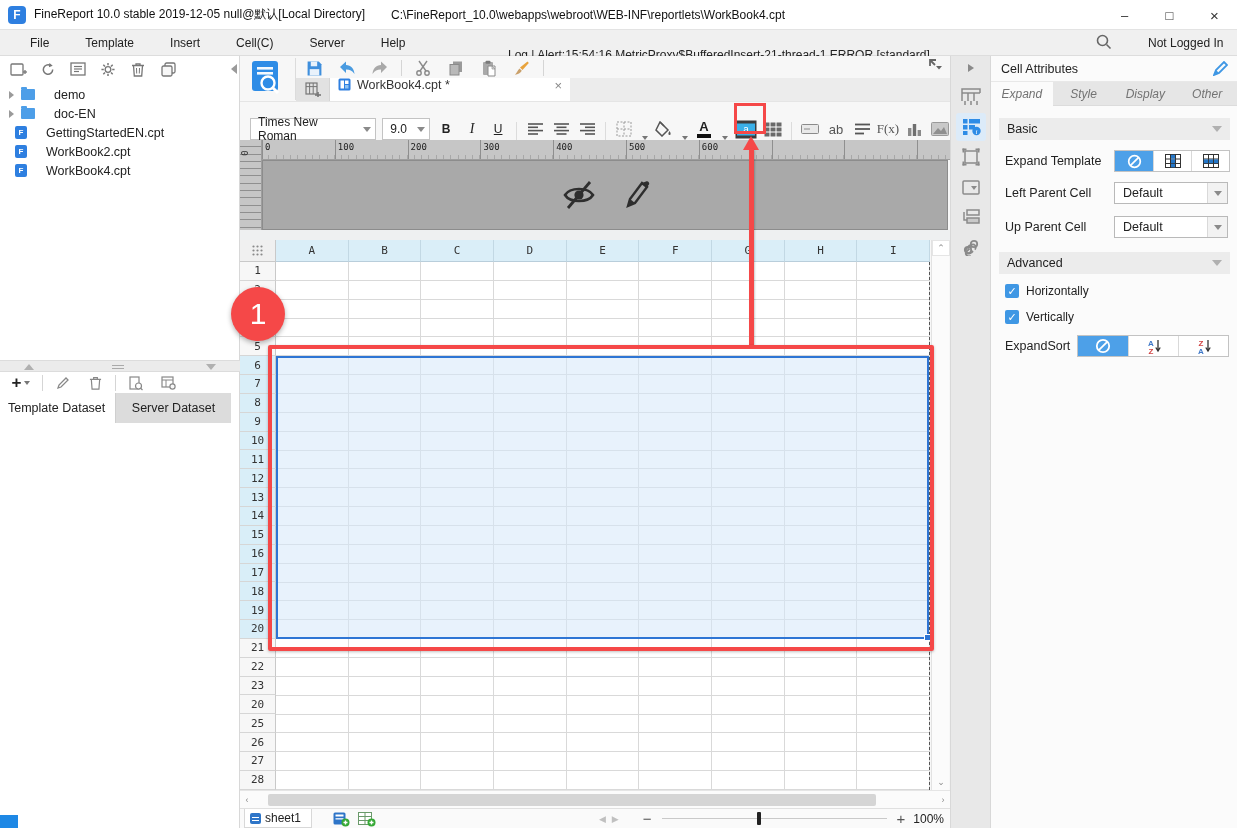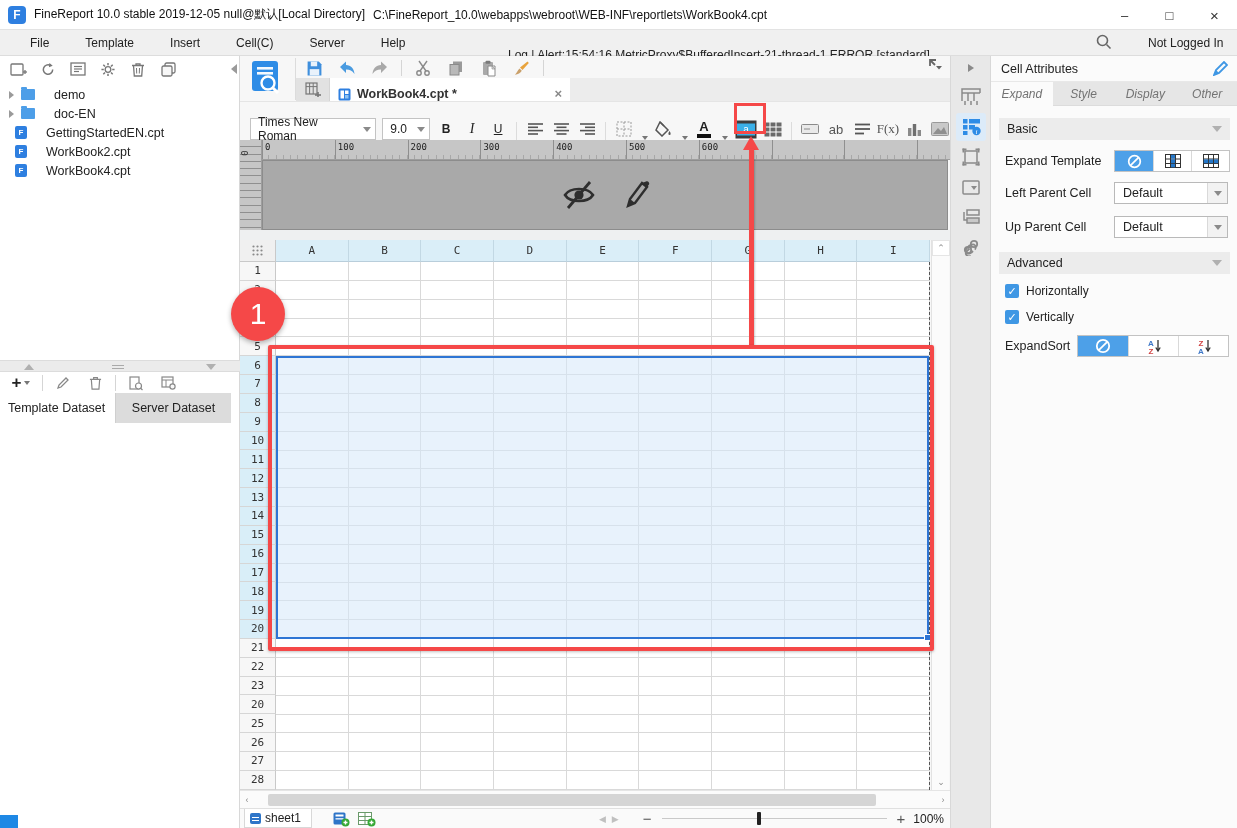--- a/index.html
+++ b/index.html
@@ -6,21 +6,21 @@
   html,body { width:1237px; height:828px; font-family:"Liberation Sans","DejaVu Sans",sans-serif; font-size:12px; color:#222; background:#fff; overflow:hidden; }
   .app { position:relative; width:1237px; height:828px; background:#fff; border-bottom:2px solid #2d7dbd; }
   .abs { position:absolute; }
   .flex { display:flex; align-items:center; }
   svg { display:block; }
 
   
   .titlebar { position:absolute; left:0; top:0; width:1237px; height:30px; background:#fff; display:flex; align-items:center; border-bottom:1px solid #e3e3e3; }
   .fr-logo { width:18px; height:18px; margin:0 8px 0 8px; background:#2e7fe0; border-radius:4px; color:#fff; font-weight:bold; font-size:12px; display:flex; align-items:center; justify-content:center; }
   .title-text { font-size:12px; color:#111; }
-  .title-path { font-size:12px; color:#111; margin-left:8px; }
+  .title-path { font-size:12px; color:#111; margin-left:26px; }
   .win-btns { position:absolute; right:0; top:0; height:30px; display:flex; }
   .win-btn { width:45px; height:30px; display:flex; align-items:center; justify-content:center; font-size:13px; color:#333; }
 
   
   .menubar { position:absolute; left:0; top:30px; width:1237px; height:26px; background:#f0f0f0; display:flex; align-items:center; border-bottom:1px solid #ddd; }
   .menu-item { padding:0 18px; height:26px; display:flex; align-items:center; color:#222; }
   .log-text { position:absolute; left:508px; top:12px; height:26px; display:flex; align-items:center; color:#222; }
   .search-wrap { position:absolute; left:1095px; top:3px; }
   .login-text { position:absolute; left:1148px; top:0; height:26px; display:flex; align-items:center; color:#222; }
 
@@ -49,21 +49,21 @@
 
   
   .center { position:absolute; left:240px; top:56px; width:710px; height:772px; background:#f7f7f7; }
   .preview-btn { position:absolute; left:8px; top:3px; width:40px; height:40px; }
   .preview-caret { position:absolute; left:21px; top:46px; width:0; height:0; border-left:4px solid transparent; border-right:4px solid transparent; border-top:5px solid #9a9a9a; }
   .vsep-tall { position:absolute; left:55px; top:2px; width:1px; height:42px; background:#dcdcdc; }
   .quick-toolbar { position:absolute; left:62px; top:0; height:24px; display:flex; align-items:center; gap:9px; }
   .qsep { width:1px; height:16px; background:#d5d5d5; }
   .tab-row { position:absolute; left:56px; top:22px; width:654px; height:23px; background:#ececec; display:flex; }
   .newtab-btn { width:34px; height:23px; background:#e2e2e2; display:flex; align-items:center; justify-content:center; border-right:1px solid #d5d5d5; }
-  .doc-tab { width:240px; height:23px; background:#fff; display:flex; align-items:flex-end; padding:0 8px; gap:6px;font-weight:bold; }
+  .doc-tab { width:240px; height:23px; background:#fff; display:flex; align-items:flex-start; padding:0 8px; gap:6px; }
   .doc-tab-label { flex:1; color:#333; font-size:12.5px; }
   .tab-close { color:#888; font-size:13px; }
   .popout-btn { position:absolute; right:6px; top:2px; }
 
   .font-toolbar { position:absolute; left:0; top:45px; width:710px; height:39px; background:#f7f7f7; border-top:1px solid #e5e5e5; display:flex; align-items:flex-end; padding-left:10px; gap:6px; }
   .combo { background:#fff; border:1px solid #c3c3c3; height:22px; display:flex; align-items:center; padding:0 4px 0 7px; justify-content:space-between; }
   .combo-caret { width:0; height:0; border-left:4px solid transparent; border-right:4px solid transparent; border-top:5px solid #8a8a8a; margin-left:6px; }
   .tbtn { min-width:20px; height:22px; display:flex; align-items:center; justify-content:center; color:#222; }
   .tsep { width:1px; height:18px; background:#dcdcdc; margin:0 2px; }
   .dd-caret { width:0; height:0; border-left:3.5px solid transparent; border-right:3.5px solid transparent; border-top:4.5px solid #777; margin-left:2px; }

